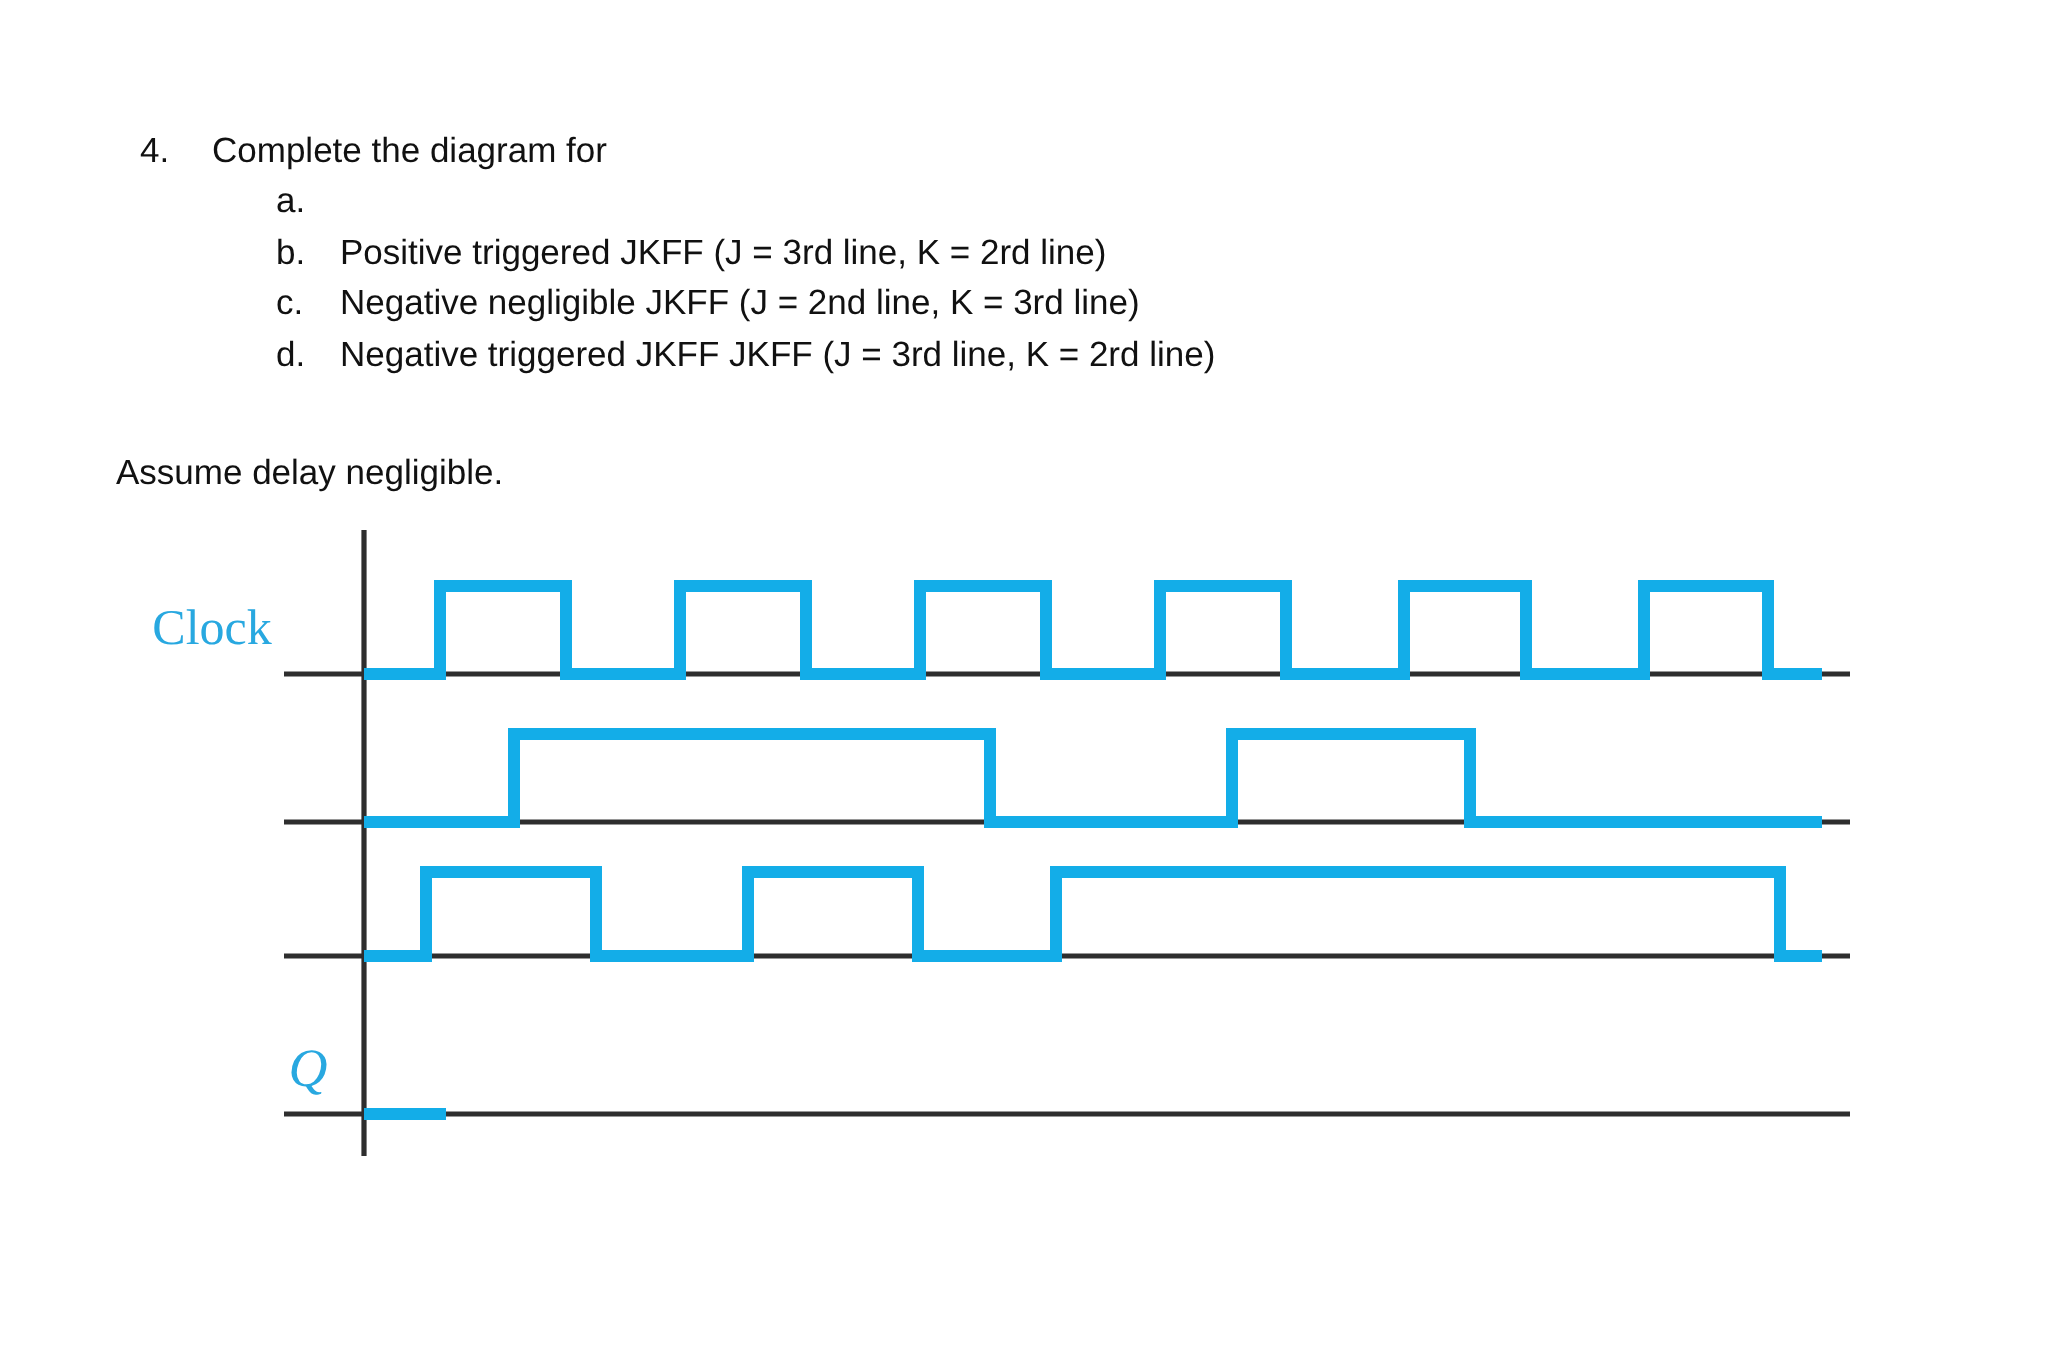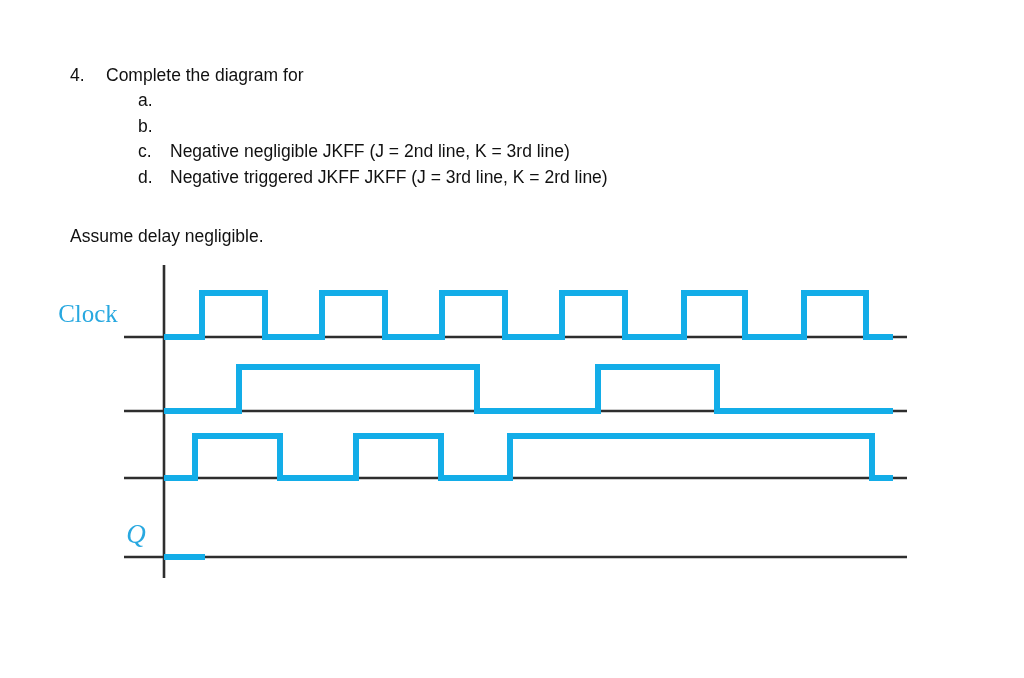--- a/index.html
+++ b/index.html
@@ -51,31 +51,31 @@
     padding-left: 68px;
   }
   .sub-letter {
     width: 32px;
     flex: 0 0 32px;
   }
   .sub-text { flex: 1 1 auto; white-space: pre; }
 
   .assume-note {
     position: absolute;
-    left: 70px;
+    left: 58px;
     top: 224px;
     font-size: 17.5px;
     line-height: 24px;
     color: #111;
   }
 
   
   .timing-diagram {
     position: absolute;
-    left: 0;
+    left: 18px;
     top: 0;
     width: 920px;
     height: 678px;
     pointer-events: none;
   }
   .timing-diagram svg { display: block; }
 
   .wave-label {
     font-family: "Liberation Serif", serif;
     font-size: 25px;
@@ -95,20 +95,21 @@
     <span class="q-num">4.</span>
     <span class="q-text">Complete the diagram for</span>
   </div>
 
   <ul class="sub-list">
     <li class="sub-item">
       <span class="sub-letter">a.</span>
     </li>
     <li class="sub-item">
       <span class="sub-letter">b.</span>
+      <span class="sub-text">Positive triggered JKFF (J = 3rd line, K = 2rd line)</span>
     </li>
     <li class="sub-item">
       <span class="sub-letter">c.</span>
       <span class="sub-text">Negative negligible JKFF (J = 2nd line, K = 3rd line)</span>
     </li>
     <li class="sub-item">
       <span class="sub-letter">d.</span>
       <span class="sub-text">Negative triggered JKFF JKFF (J = 3rd line, K = 2rd line)</span>
     </li>
   </ul>

